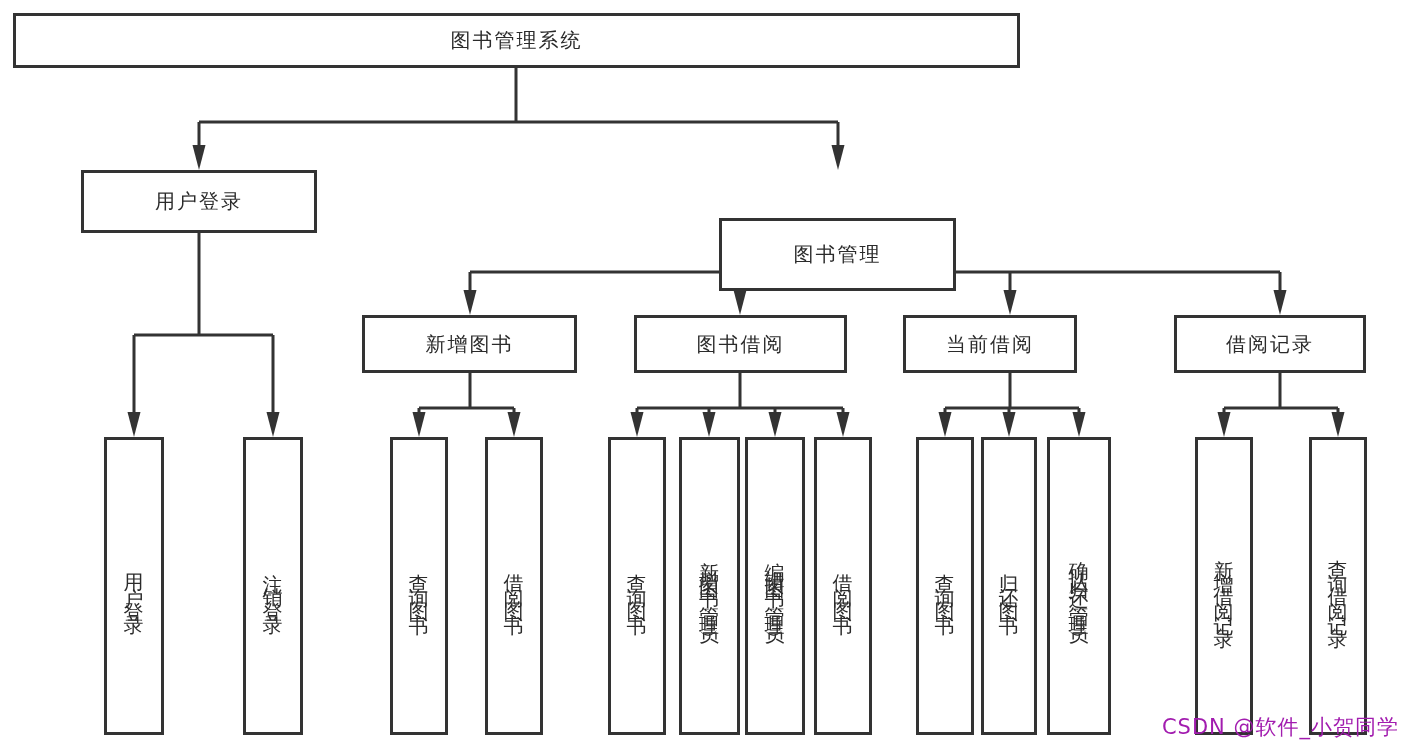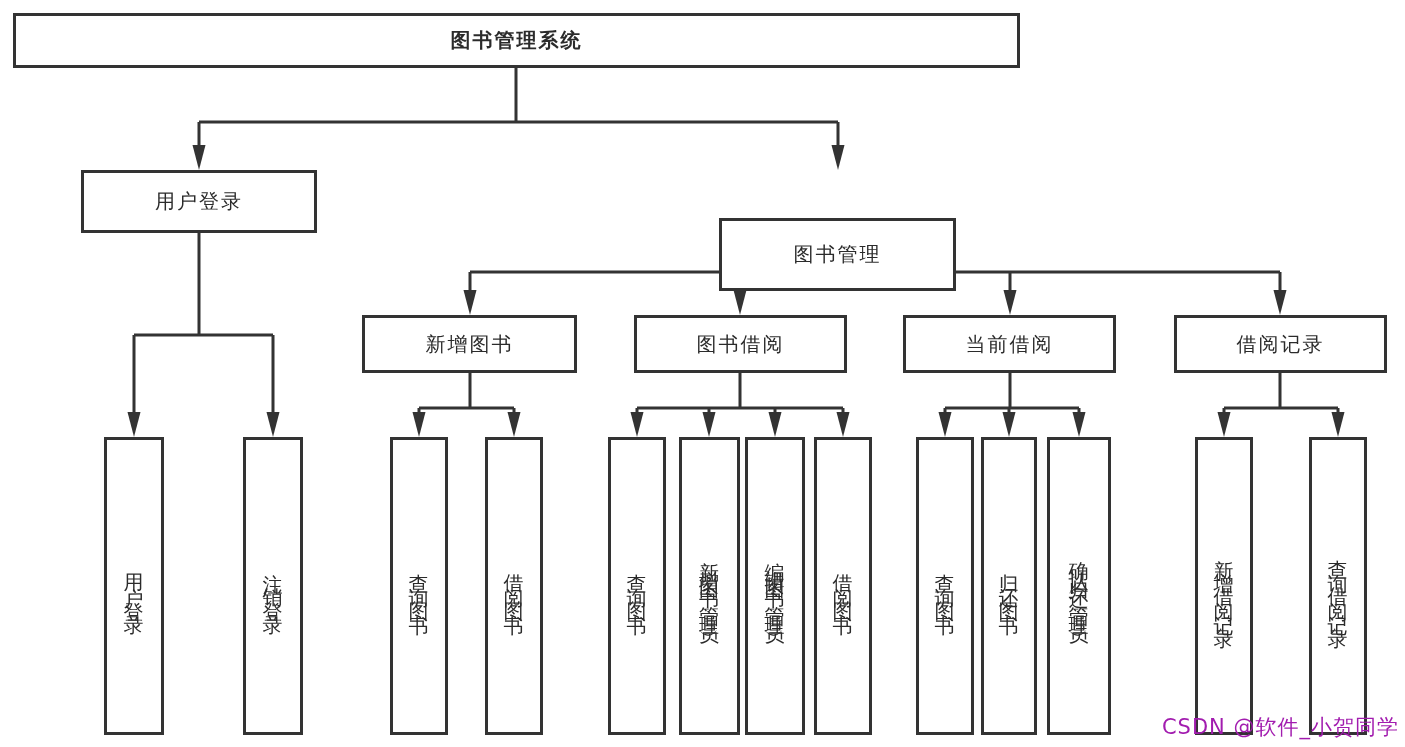--- a/index.html
+++ b/index.html
@@ -93,41 +93,41 @@
       <polygon points="768.5,412 781.5,412 775,437"></polygon>
       <polygon points="836.5,412 849.5,412 843,437"></polygon>
       <polygon points="938.5,412 951.5,412 945,437"></polygon>
       <polygon points="1002.5,412 1015.5,412 1009,437"></polygon>
       <polygon points="1072.5,412 1085.5,412 1079,437"></polygon>
       <polygon points="1217.5,412 1230.5,412 1224,437"></polygon>
       <polygon points="1331.5,412 1344.5,412 1338,437"></polygon>
     </g>
   </svg>
 
-  <div class="box hbox" style="left:13px; top:13px; width:1007px; height:55px;font-weight:bold;">
+  <div class="box hbox" style="left:13px; top:13px; width:1007px; height:55px;">
     <span>图书管理系统</span>
   </div>
 
   <div class="box hbox" style="left:81px; top:170px; width:236px; height:63px;">
     <span>用户登录</span>
   </div>
   <div class="box hbox" style="left:719px; top:170px; width:237px; height:73px;margin-top:48px;">
     <span>图书管理</span>
   </div>
 
   <div class="box hbox" style="left:362px; top:315px; width:215px; height:58px;">
     <span>新增图书</span>
   </div>
   <div class="box hbox" style="left:634px; top:315px; width:213px; height:58px;">
     <span>图书借阅</span>
   </div>
-  <div class="box hbox" style="left:903px; top:315px; width:213px; height:58px;">
+  <div class="box hbox" style="left:903px; top:315px; width:174px; height:58px;">
     <span>当前借阅</span>
   </div>
-  <div class="box hbox" style="left:1174px; top:315px; width:213px; height:58px;">
+  <div class="box hbox" style="left:1174px; top:315px; width:192px; height:58px;">
     <span>借阅记录</span>
   </div>
 
   <div class="box vbox" style="left:104px; top:437px; width:60px; height:298px;">
     <span class="ls-wide">用户登录</span>
   </div>
   <div class="box vbox" style="left:243px; top:437px; width:60px; height:298px;">
     <span class="ls-wide">注销登录</span>
   </div>
 

